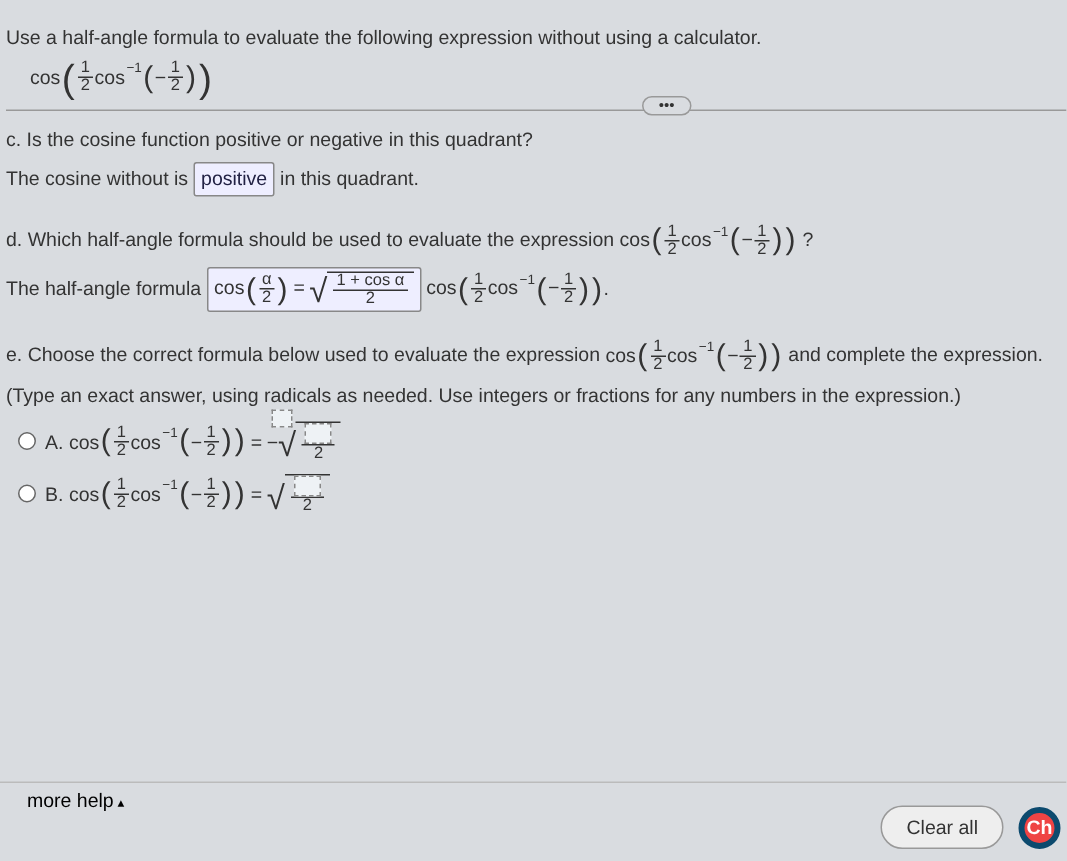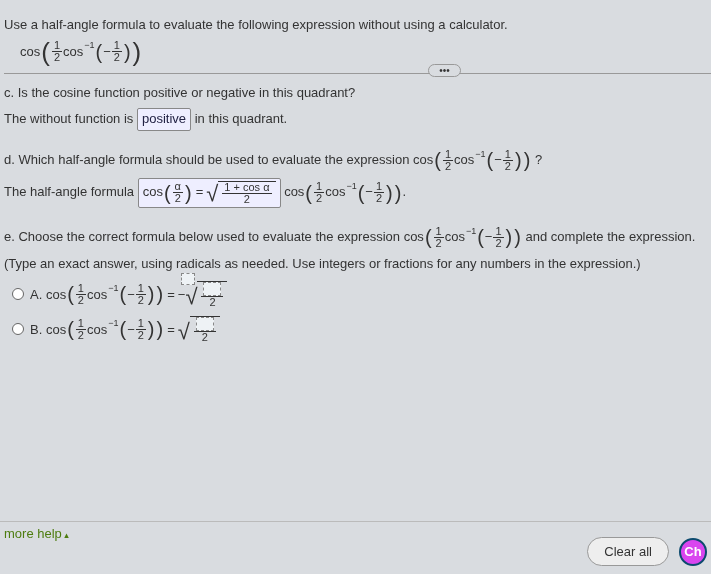--- a/index.html
+++ b/index.html
@@ -88,37 +88,38 @@
   .input-blank.small { width: 14px; height: 12px; }
   .footer {
     position: absolute;
     bottom: 8px; left: 0; right: 0;
     display: flex;
     justify-content: space-between;
     align-items: center;
     padding: 0 4px 0 4px;
   }
   .more-help {
-    color: #4d7c0f;
+    color: #000000;
     cursor: pointer;
+    margin-left: 14px;
   }
   .more-help::after { content: " ▴"; font-size: 9px; }
   .btn {
     border: 1px solid #999;
     border-radius: 18px;
     padding: 6px 16px;
     background: #eee;
     cursor: pointer;
     font-size: 13px;
     margin-top: 37px;
   }
   .btn.round {
     width: 28px; height: 28px; padding: 0;
     display: inline-flex; align-items: center; justify-content: center;
-    background: #d946ef; color: #fff; border: 2px solid #0c4a6e;
+    background: #ef4444; color: #fff; border: 4px solid #0c4a6e;
     font-weight: bold;
   }
   .right-group { display: flex; gap: 10px; align-items: center; }
   .expr { display: inline-flex; align-items: center; vertical-align: middle; }
   .indent { margin-left: 16px; }
   .section-gap { height: 6px; }
   .hr-light { border: none; border-top: 1px solid #bbb; margin: 8px 0; }
 </style>
 </head>
 <body>
@@ -145,21 +146,21 @@
     <span class="paren-r">)</span>
   </span>
 </div>
 
 <div class="hr">
   <span class="ellipsis-btn">•••</span>
 </div>
 
 <div class="line">c. Is the cosine function positive or negative in this quadrant?</div>
 <div class="line">
-  <span>The without function is</span>
+  <span>The cosine without is</span>
   <span class="answer-box">positive</span>
   <span>in this quadrant.</span>
 </div>
 
 <div class="section-gap"></div>
 
 <div class="line">
   <span>d. Which half-angle formula should be used to evaluate the expression</span>
   <span class="expr">
     <span>cos</span>

